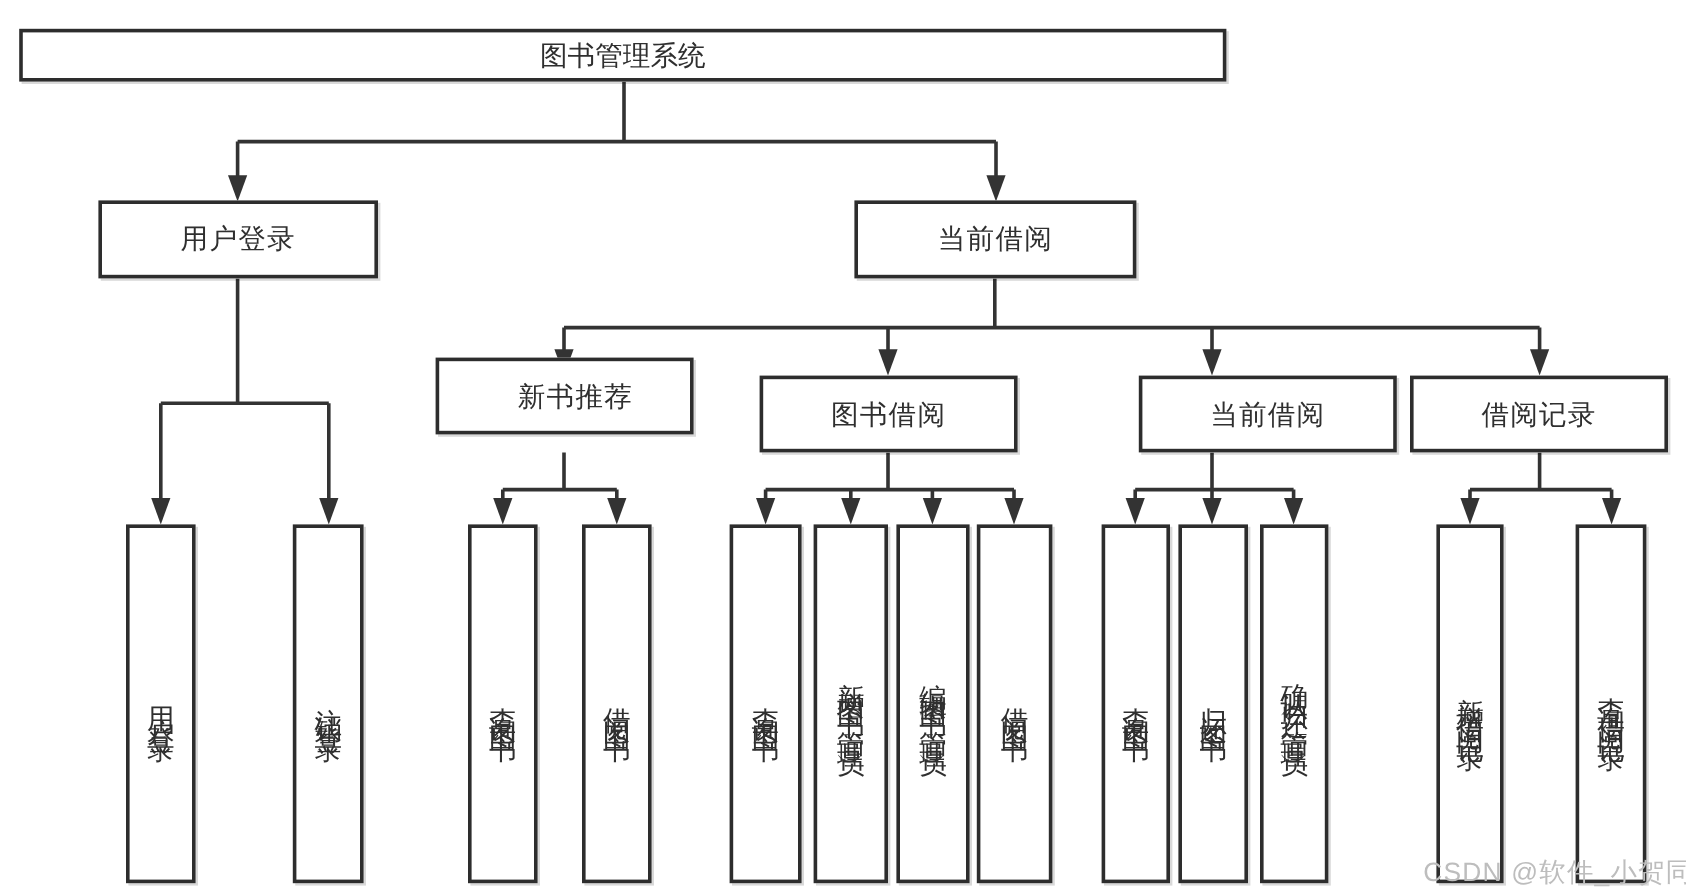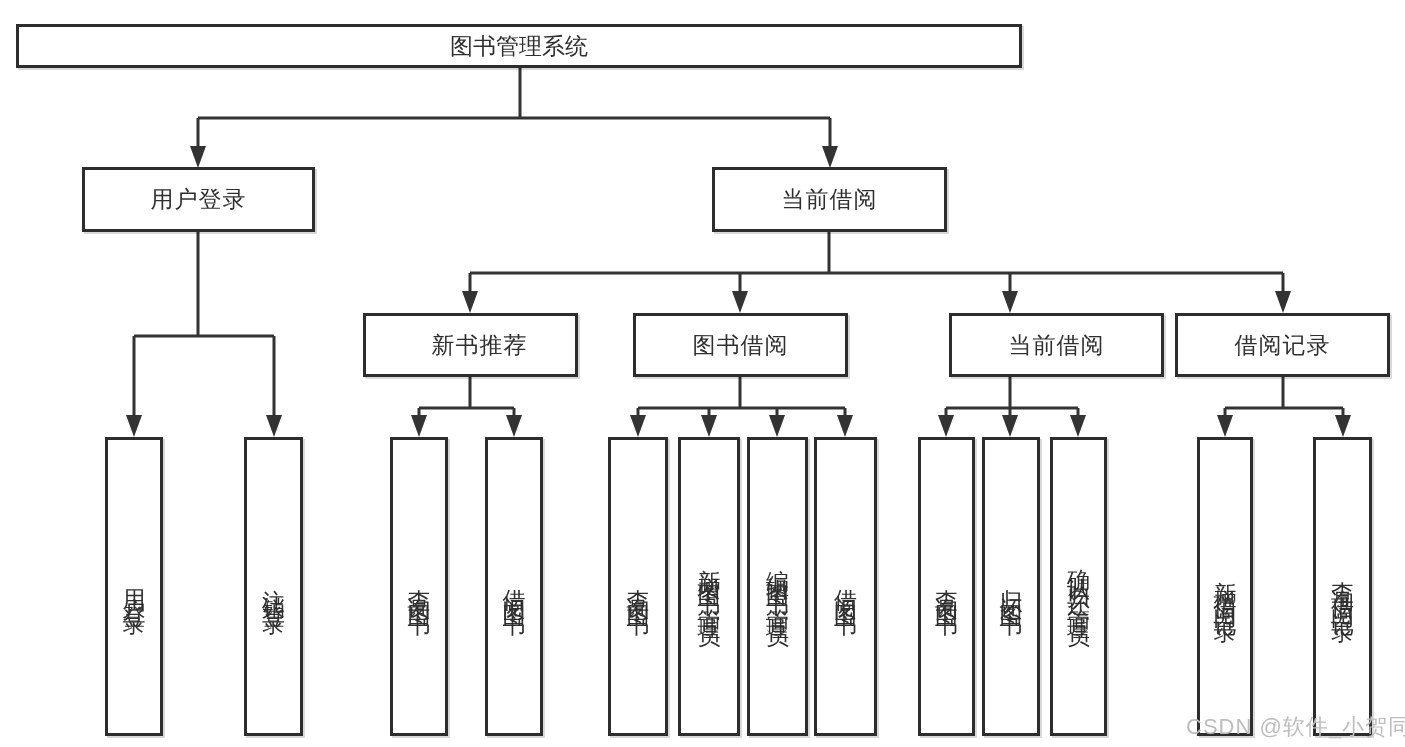--- a/index.html
+++ b/index.html
@@ -118,21 +118,21 @@
       <polygon points="1217,415 1233,415 1225,437"></polygon>
       <polygon points="1335,415 1351,415 1343,437"></polygon>
     </g>
   </svg>
 
   <div class="node root" style="left:16px; top:24px; width:1006px; height:44px;">图书管理系统</div>
 
   <div class="node h" style="left:82px; top:167px; width:233px; height:65px;">用户登录</div>
   <div class="node h" style="left:712px; top:167px; width:235px; height:65px;">当前借阅</div>
 
-  <div class="node h" style="left:363px; top:313px; width:215px; height:64px;padding-left:18px;">新书推荐</div>
+  <div class="node h" style="left:363px; top:298px; width:215px; height:64px;padding-left:18px;">新书推荐</div>
   <div class="node h" style="left:633px; top:313px; width:215px; height:64px;">图书借阅</div>
   <div class="node h" style="left:949px; top:313px; width:215px; height:64px;">当前借阅</div>
   <div class="node h" style="left:1175px; top:313px; width:215px; height:64px;">借阅记录</div>
 
   <div class="leaf" style="left:105px; width:58px;">
     <span>用户登录</span>
   </div>
   <div class="leaf" style="left:244px; width:59px;">
     <span>注销登录</span>
   </div>

